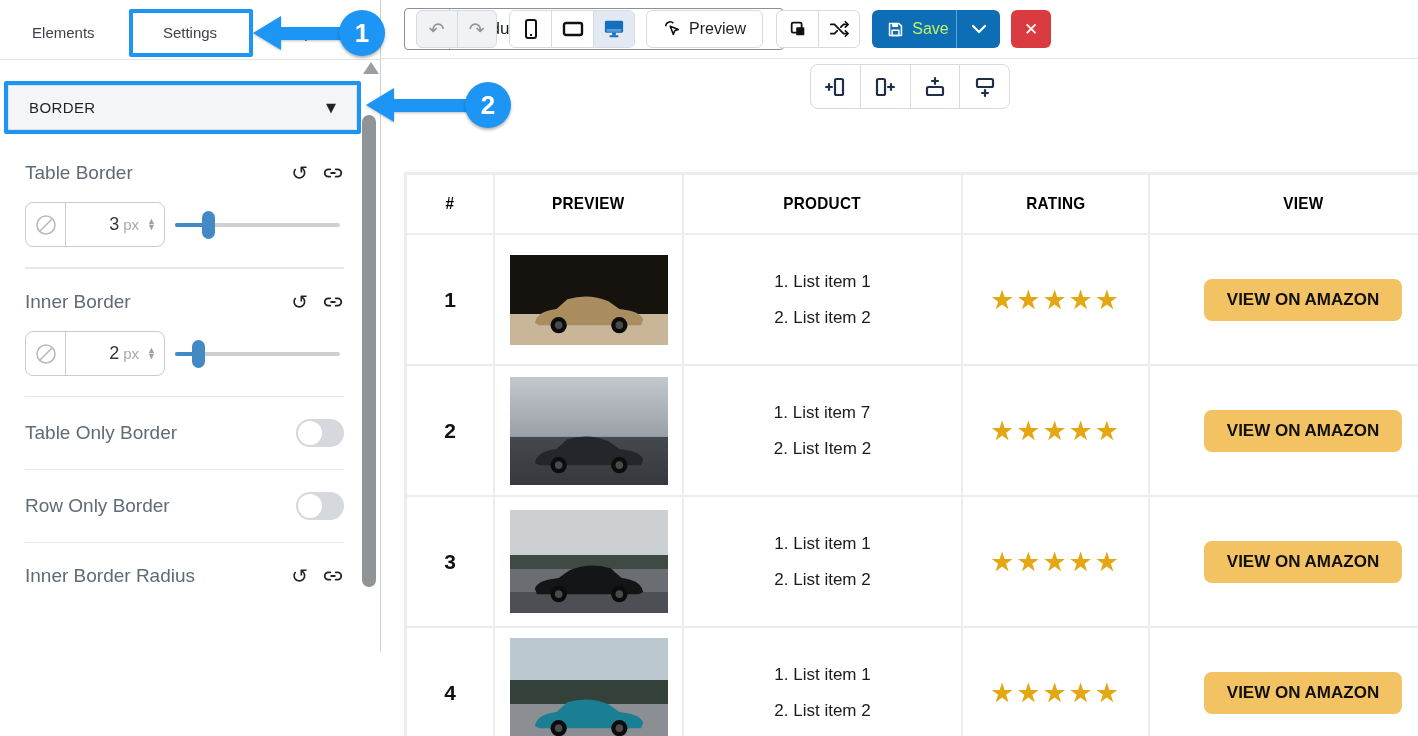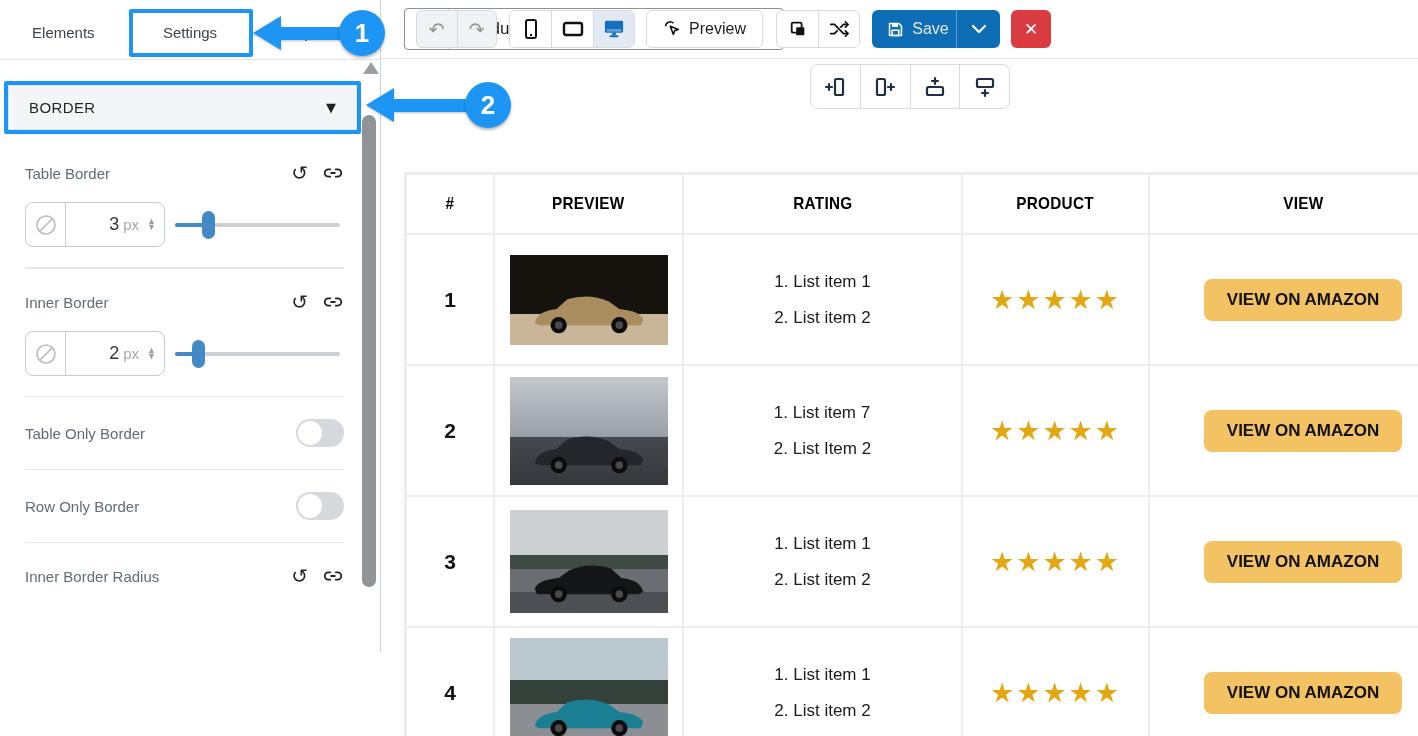--- a/index.html
+++ b/index.html
@@ -16,21 +16,21 @@
 
   .section-header { position:absolute; left:8px; top:85px; width:349px; height:45px;
     background:#f4f5f6; border:1px solid #e0e3e6; display:flex; align-items:center;
     justify-content:space-between; padding:0 20px; }
   .section-header .stitle { font-size:15px; font-weight:400; color:#1d2327; letter-spacing:.4px; }
   .caret { font-size:13px; color:#1d2327; font-family:"DejaVu Sans",sans-serif; }
 
   .panel { position:absolute; left:0; top:140px; width:360px; }
   .ctl { padding:0 16px 0 25px; }
   .ctl-head { display:flex; align-items:center; justify-content:space-between; margin-top:22px; }
-  .ctl-label { font-size:15px; color:#5f6b76; }
+  .ctl-label { font-size:19px; color:#5f6b76; }
   .head-icons { display:flex; gap:14px; align-items:center; }
   .mini-icon { font-size:20px; color:#1e2327; line-height:1; font-family:"DejaVu Sans",sans-serif; cursor:pointer; }
   .ctl-row { display:flex; align-items:center; margin:18px 0 20px; }
   .divider { border-top:1px solid #e6e9ec; margin:0; }
 
   .num-input { display:flex; align-items:center; height:45px; border:1px solid #c6cbd0;
     border-radius:8px; background:#fff; overflow:hidden; }
   .num-input .swatch { width:40px; height:100%; display:flex; align-items:center; justify-content:center;
     border-right:1px solid #c6cbd0; cursor:pointer; }
   .num-input .valwrap { display:flex; align-items:center; justify-content:flex-end; gap:4px; padding:0 8px; flex:1; }
@@ -77,21 +77,21 @@
   .grp-copy { left:776px; width:84px; }
   .grp-copy .seg { width:41px; }
 
   .preview-btn { position:absolute; left:646px; top:10px; width:117px; height:38px;
     border:1px solid #d5dbe1; border-radius:6px; background:#fff; display:flex; align-items:center;
     justify-content:center; gap:8px; font-size:16px; color:#1e1e1e; cursor:pointer; }
 
   .save-btn { position:absolute; left:872px; top:10px; width:128px; height:38px;
     border-radius:6px; background:#0d6db5; display:flex; overflow:hidden; cursor:pointer; }
   .save-main { flex:1; display:flex; align-items:center; justify-content:center; gap:8px;
-    color:#e5e5e5; font-size:16px;margin-left:8px; }
+    color:#bef264; font-size:16px;margin-left:8px; }
   .save-caret { width:44px; display:flex; align-items:center; justify-content:center;
     border-left:1px solid rgba(255,255,255,.35); }
   .close-btn { position:absolute; left:1011px; top:10px; width:40px; height:38px; border-radius:6px;
     background:#d93b40; color:#fff; display:flex; align-items:center; justify-content:center;
     font-size:17px; cursor:pointer; }
 
   .insert-toolbar { position:absolute; left:810px; top:64px; width:200px; height:45px;
     border:1px solid #d5dbe1; border-radius:8px; background:#fff; display:flex; overflow:hidden; }
   .insert-toolbar .seg { flex:1; display:flex; align-items:center; justify-content:center; cursor:pointer; }
   .insert-toolbar .seg + .seg { border-left:1px solid #d5dbe1; }
@@ -404,24 +404,24 @@
 </div>
 
 <div class="ptable" id="ptable">
     <div class="cell hcell">
       <span>#</span>
     </div>
     <div class="cell hcell">
       <span>PREVIEW</span>
     </div>
     <div class="cell hcell">
+      <span>PRODUCT</span>
+    </div>
+    <div class="cell hcell">
       <span>RATING</span>
-    </div>
-    <div class="cell hcell">
-      <span>PRODUCT</span>
     </div>
     <div class="cell hcell">
       <span>VIEW</span>
     </div>
   <div class="cell drow num">1</div>
   <div class="cell drow">
     <div class="car-img img-1">
       <svg class="car" viewBox="0 0 120 50">
         <path class="car-fill" d="M10 36 Q12 25 30 23 L40 14 Q60 8 78 16 L88 23 Q108 25 110 33 L108 38 L14 38 Z"></path>
         <circle cx="32" cy="38" r="7.5" fill="#0c0c0c"></circle>

